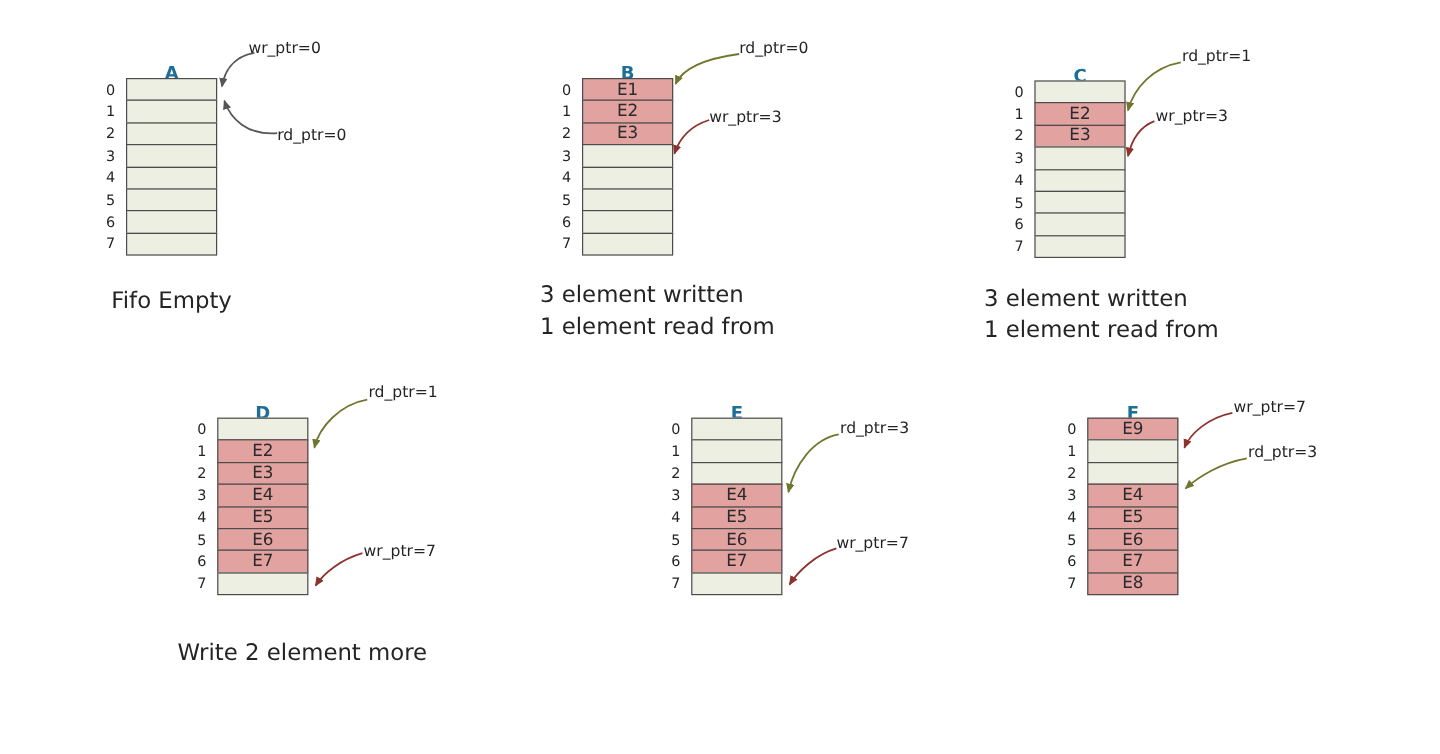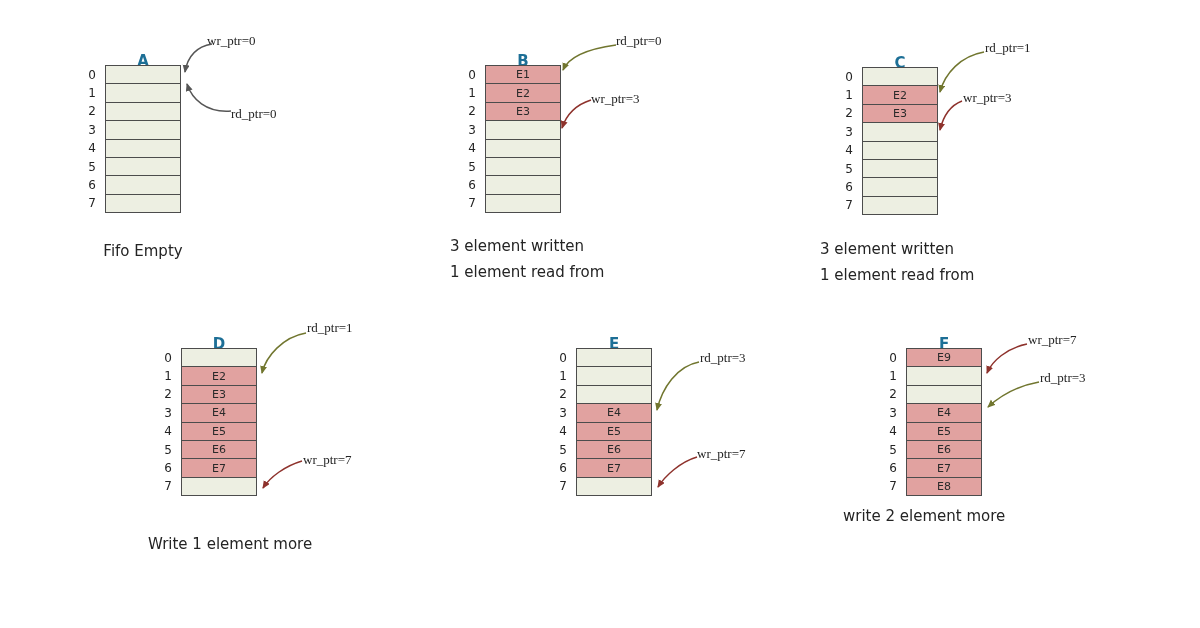--- a/index.html
+++ b/index.html
@@ -22,30 +22,30 @@
   .row:first-child{margin-top:0;}
   .idx{
     position:absolute;right:calc(100% + 9px);top:0;height:100%;
     display:flex;align-items:center;font-size:12px;color:var(--text,#242424);
   }
   .cell{
     position:absolute;left:0;top:0;right:0;bottom:0;
     border:1px solid var(--cell-border,#4c4c4c);
     background:var(--empty-cell,#edefe2);
     display:flex;align-items:center;justify-content:center;
-    font-size:11px;color:#2a2a2a;box-sizing:border-box;
+    font-size:14px;color:#2a2a2a;box-sizing:border-box;
   }
   .cell.filled{background:var(--filled-cell,#e1a2a0);}
   .ptr{
     position:absolute;white-space:nowrap;
-    font-size:13px;color:var(--text,#242424);font-family:Liberation Serif, serif;
+    font-size:13px;color:var(--text,#242424);
   }
   .caption{
     position:absolute;white-space:nowrap;
-    font-size:15px;line-height:26px;color:var(--text,#242424);
+    font-size:19px;line-height:26px;color:var(--text,#242424);
   }
   .caption.center{text-align:center;width:200px;}
   .arrows{position:absolute;left:0;top:0;pointer-events:none;}
   .arrow{fill:none;stroke-width:1.5;}
   .arrow-rd{stroke:var(--rd-arrow,#71762f);}
   .arrow-wr{stroke:var(--wr-arrow,#8e322c);}
   .arrow-neutral{stroke:var(--neutral-arrow,#565656);}
   .head-rd{fill:var(--rd-arrow,#71762f);}
   .head-wr{fill:var(--wr-arrow,#8e322c);}
   .head-neutral{fill:var(--neutral-arrow,#565656);}
@@ -218,21 +218,21 @@
           <div class="cell filled">E7</div>
         </div>
       <div class="row">
           <span class="idx">7</span>
           <div class="cell"></div>
         </div>
     </div>
     <span class="ptr" style="left:126px;top:-28px;">rd_ptr=1</span>
     <span class="ptr" style="left:122px;top:104px;">wr_ptr=7</span>
     <div class="caption" style="left:-33px;top:183px;">
-      <div>Write 1 element more</div>
+      <div>Write 2 element more</div>
     </div>
   </section>
 
   <section class="panel" style="left:576px;top:348px;">
     <h3 class="panel-title">E</h3>
     <div class="array">
       <div class="row">
           <span class="idx">0</span>
           <div class="cell"></div>
         </div>
@@ -301,21 +301,20 @@
           <div class="cell filled">E7</div>
         </div>
       <div class="row">
           <span class="idx">7</span>
           <div class="cell filled">E8</div>
         </div>
     </div>
     <span class="ptr" style="left:122px;top:-16px;">wr_ptr=7</span>
     <span class="ptr" style="left:134px;top:22px;">rd_ptr=3</span>
     <div class="caption" style="left:-63px;top:155px;">
-      <div>write 2 element more</div>
     </div>
   </section>
 
   <svg class="arrows" width="1200" height="628" viewBox="0 0 1200 628">
     <defs>
       <marker id="ah-neutral" markerWidth="9" markerHeight="8" refX="7" refY="3.5" orient="auto" markerUnits="userSpaceOnUse">
         <path class="head-neutral" d="M0,0 L8,3.5 L0,7 Z"></path>
       </marker>
       <marker id="ah-rd" markerWidth="9" markerHeight="8" refX="7" refY="3.5" orient="auto" markerUnits="userSpaceOnUse">
         <path class="head-rd" d="M0,0 L8,3.5 L0,7 Z"></path>

